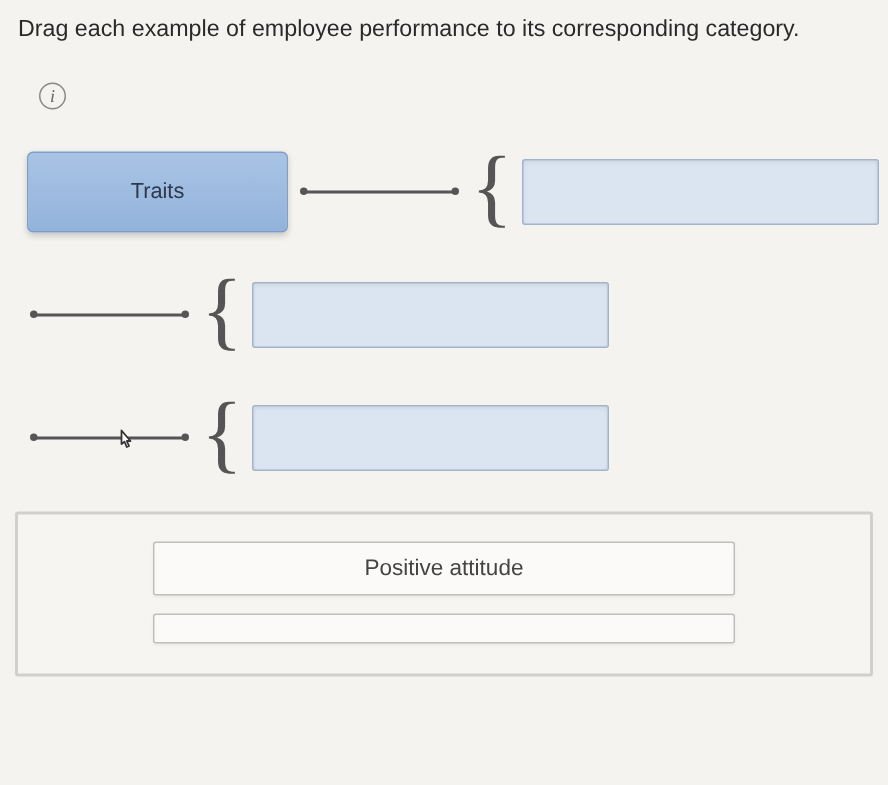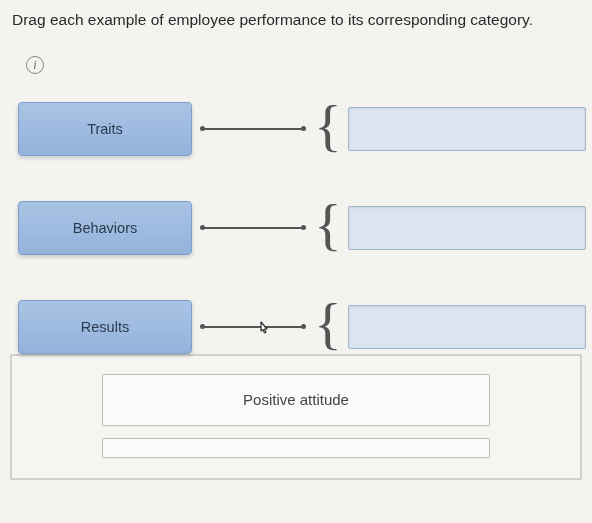--- a/index.html
+++ b/index.html
@@ -33,21 +33,21 @@
       border-radius: 50%;
       display: inline-flex;
       align-items: center;
       justify-content: center;
       font-family: Georgia, serif;
       font-style: italic;
       font-size: 12px;
       color: #666;
       line-height: 1;
     }
-    .rows { display: flex; flex-direction: column; gap: 45px; }
+    .rows { display: flex; flex-direction: column; gap: 28px; margin-bottom: 22px; }
     .row {
       display: flex;
       align-items: center;
       height: 54px;
     }
     .category {
       width: 174px;
       height: 54px;
       background: linear-gradient(#a9c3e4, #93b3db);
       border: 1.5px solid #7b9fc9;
@@ -109,21 +109,21 @@
     .bank {
       border: 2px solid #d0d0cc;
       border-radius: 2px;
       padding: 18px 14px 8px 14px;
       background: #f7f5f2;
       margin-left: -2px;
       margin-right: -2px;
     }
     .draggable {
       width: 388px;
-      height: 52px;
+      height: 36px;
       border: 1.5px solid #bfbfbb;
       border-radius: 2px;
       background: #fbfaf8;
       display: flex;
       align-items: center;
       justify-content: center;
       font-size: 15px;
       color: #444;
       margin: 0 auto 12px auto;
       box-shadow: 0 1px 2px rgba(0,0,0,0.06);
@@ -144,28 +144,26 @@
 <div class="rows">
 
   <div class="row">
     <div class="category">Traits</div>
     <div class="connector"></div>
     <div class="brace">{</div>
     <div class="dropzone"></div>
   </div>
 
   <div class="row">
-    <div class="category">Behaviors</div>
     <div class="connector"></div>
     <div class="brace">{</div>
     <div class="dropzone"></div>
   </div>
 
   <div class="row">
-    <div class="category">Results</div>
     <div class="connector">
       <span class="cursor-icon">
         <svg width="16" height="18" viewBox="0 0 16 18">
           <path d="M5 2 L5 11 L7 9.5 L8.5 13 L10 12.3 L8.5 9 L11 9 Z" fill="#fff" stroke="#333" stroke-width="1.2" stroke-linejoin="round"></path>
         </svg>
       </span>
     </div>
     <div class="brace">{</div>
     <div class="dropzone"></div>
   </div>

